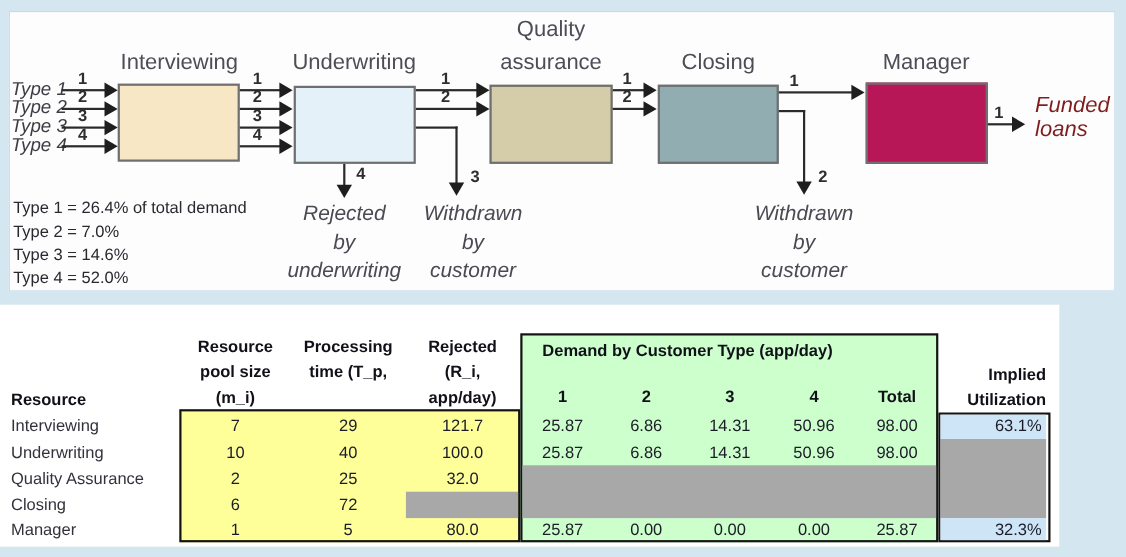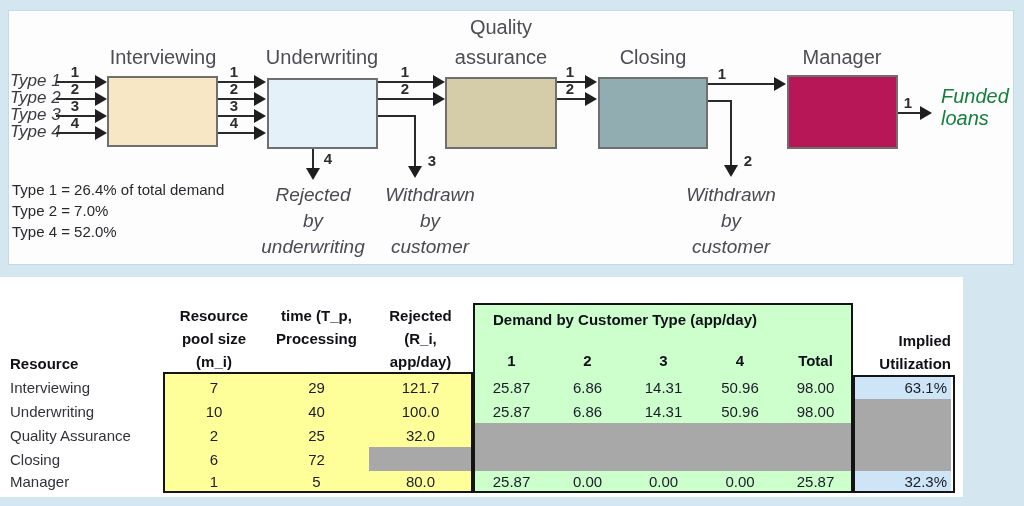--- a/index.html
+++ b/index.html
@@ -11,21 +11,21 @@
   .hline{height:2px;background:#2a2a2a}
   .vline{width:2px;background:#2a2a2a}
   .arr-r{width:0;height:0;border-left:12px solid #1e1e1e;border-top:7px solid transparent;border-bottom:7px solid transparent}
   .arr-d{width:0;height:0;border-top:12px solid #1e1e1e;border-left:7px solid transparent;border-right:7px solid transparent}
   .fnum{font-size:15px;font-weight:700;color:#2e2e2e;text-align:center}
   .inlabel{font-size:17px;font-style:italic;color:#3c3c44;white-space:nowrap}
   .cap{font-size:19px;font-style:italic;color:#4a4a52;text-align:center;line-height:26px;width:170px}
   .cap span{display:block}
   .legend{font-size:15px;color:#28282e;line-height:21px}
   .legend span{display:block}
-  .funded{font-size:20px;font-style:italic;color:#15803d;line-height:22px}
+  .funded{font-size:20px;font-style:italic;color:#7f1d1d;line-height:22px}
   .funded span{display:block}
   .twhite{left:0;top:277px;width:963px;height:220px;background:#ffffff}
   .blk{border:2px solid #141414;box-sizing:border-box}
   .yellowblk{left:163px;top:372px;width:310px;height:121px;background:#ffff99}
   .greenblk{left:473px;top:303px;width:380px;height:190px;background:#ccffcc}
   .utilblk{left:853px;top:375px;width:102px;height:118px;background:#ffffff}
   .gray{background:#a8a8a8}
   .blue{background:#cde5f6}
   .th{font-weight:700;color:#101018;font-size:15px}
   .td{font-size:15px;color:#1c1c28}
@@ -141,20 +141,21 @@
 </div>
 <div class="abs cap" style="left:646px;top:182px">
   <span>Withdrawn</span>
   <span>by</span>
   <span>customer</span>
 </div>
 
 <div class="abs legend" style="left:12px;top:179px">
   <span>Type 1 = 26.4% of total demand</span>
   <span>Type 2 = 7.0%</span>
+  <span>Type 3 = 14.6%</span>
   <span>Type 4 = 52.0%</span>
 </div>
 
 <div class="abs twhite"></div>
 <div class="abs blk yellowblk"></div>
 <div class="abs blk greenblk"></div>
 <div class="abs blk utilblk"></div>
 
 <div class="abs gray" style="left:369px;top:447px;width:102px;height:24px"></div>
 <div class="abs gray" style="left:475px;top:423px;width:376px;height:48px"></div>
@@ -162,22 +163,22 @@
 <div class="abs blue" style="left:855px;top:377px;width:96px;height:22px"></div>
 <div class="abs blue" style="left:855px;top:471px;width:96px;height:20px"></div>
 
 <span class="abs th" style="left:10px;top:355px">Resource</span>
 <div class="abs th ctr lines" style="left:163px;top:304px;width:102px;line-height:23px">
   <span>Resource</span>
   <span>pool size</span>
   <span>(m_i)</span>
 </div>
 <div class="abs th ctr lines" style="left:265px;top:304px;width:103px;line-height:23px">
+  <span>Processing</span>
   <span>time (T_p,</span>
-  <span>Processing</span>
 </div>
 <div class="abs th ctr lines" style="left:368px;top:304px;width:105px;line-height:23px">
   <span>Rejected</span>
   <span>(R_i,</span>
   <span>app/day)</span>
 </div>
 <div class="abs th ctr" style="left:475px;top:311px;width:300px">Demand by Customer Type (app/day)</div>
 <span class="abs th ctr" style="left:473px;top:352px;width:77px">1</span>
 <span class="abs th ctr" style="left:550px;top:352px;width:75px">2</span>
 <span class="abs th ctr" style="left:625px;top:352px;width:77px">3</span>

